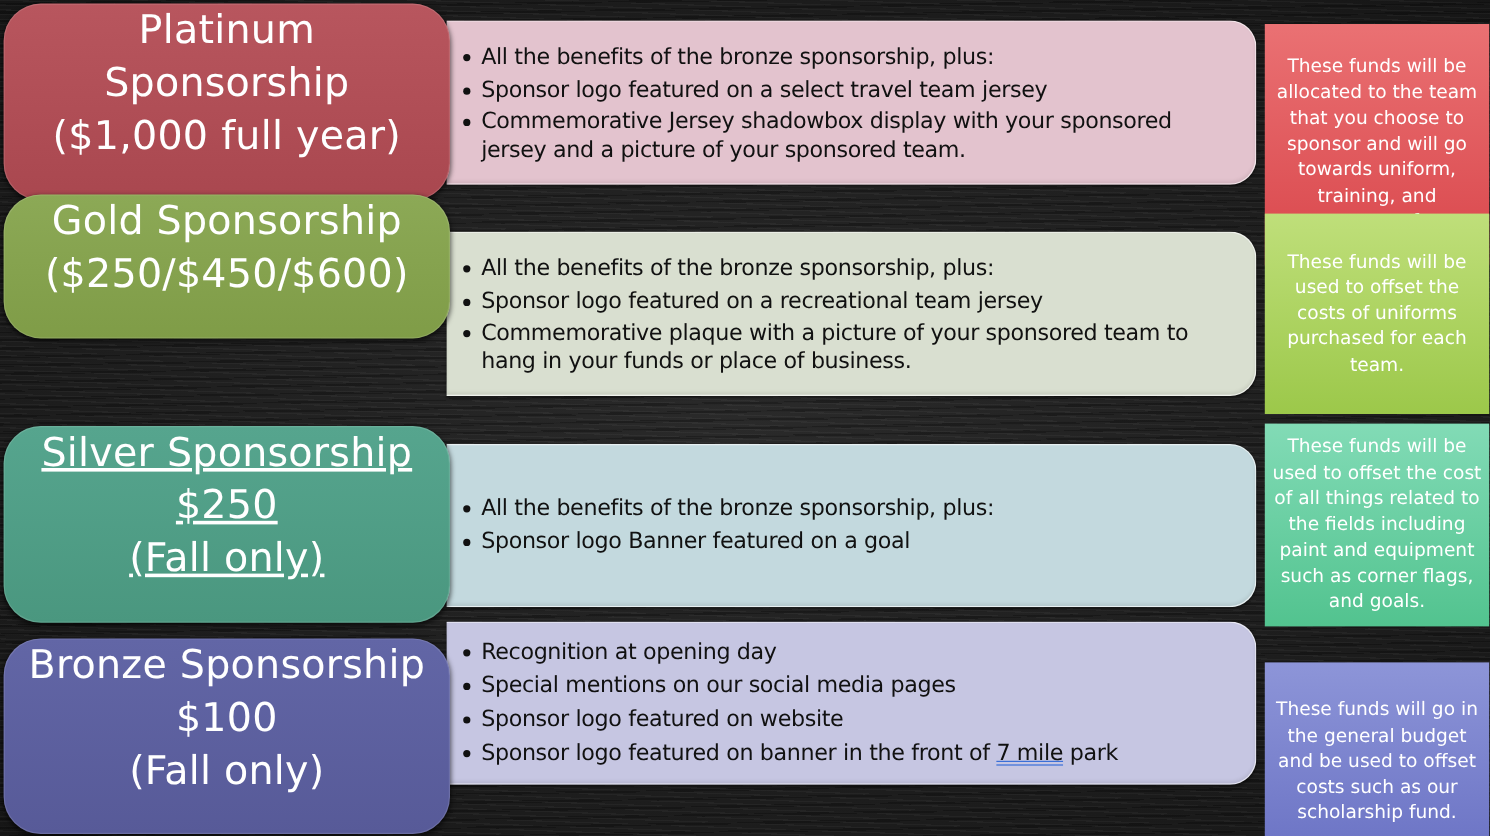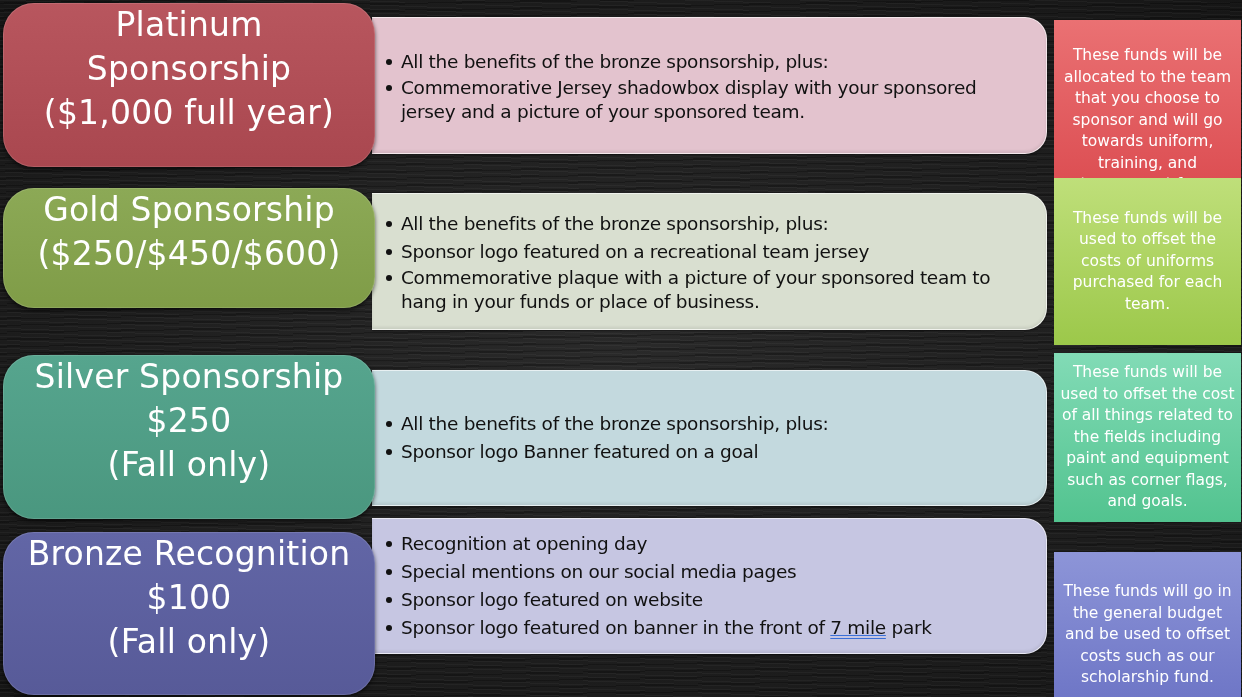--- a/index.html
+++ b/index.html
@@ -59,71 +59,72 @@
 
 <div class="tier">
   <div class="title-box" style="top:3px;height:164px;background:linear-gradient(180deg,#b8565e 0%,#a9474f 100%);">
     <div class="line">Platinum</div>
     <div class="line">Sponsorship</div>
     <div class="line">($1,000 full year)</div>
   </div>
   <div class="benefit-box" style="top:17px;height:137px;background:#e3c3ce;">
     <ul>
       <li>All the benefits of the bronze sponsorship, plus:</li>
+      <li>Sponsor logo featured on a select travel team jersey</li>
       <li class="two">
         <span class="wrapline">Commemorative Jersey shadowbox display with your sponsored</span>
         <span class="wrapline">jersey and a picture of your sponsored team.</span>
       </li>
     </ul>
   </div>
   <div class="fund-box" style="top:20px;height:201px;background:linear-gradient(180deg,#ea7173 0%,#d9464b 100%);">
     <span>These funds will be allocated to the team that you choose to sponsor and will go towards uniform, training, and tournament fees.</span>
   </div>
 </div>
 
 <div class="tier">
-  <div class="title-box" style="top:188px;height:120px;background:linear-gradient(180deg,#8ca956 0%,#7f9c47 100%);">
+  <div class="title-box" style="top:162px;height:120px;background:linear-gradient(180deg,#8ca956 0%,#7f9c47 100%);">
     <div class="line">Gold Sponsorship</div>
     <div class="line">($250/$450/$600)</div>
   </div>
   <div class="benefit-box" style="top:193px;height:137px;background:#d9dfd0;">
     <ul>
       <li>All the benefits of the bronze sponsorship, plus:</li>
       <li>Sponsor logo featured on a recreational team jersey</li>
       <li class="two">
         <span class="wrapline">Commemorative plaque with a picture of your sponsored team to</span>
         <span class="wrapline">hang in your funds or place of business.</span>
       </li>
     </ul>
   </div>
   <div class="fund-box" style="top:178px;height:167px;background:linear-gradient(180deg,#bfdf7a 0%,#9cc84a 100%);">
     <span>These funds will be used to offset the costs of uniforms purchased for each team.</span>
   </div>
 </div>
 
 <div class="tier">
-  <div class="title-box" style="top:355px;height:164px;background:linear-gradient(180deg,#56a58e 0%,#4a977f 100%);">
+  <div class="title-box" style="top:355px;height:164px;background:linear-gradient(180deg,#56a58e 0%,#4a977f 100%);text-decoration:underline;">
     <div class="line">Silver Sponsorship</div>
     <div class="line">$250</div>
     <div class="line">(Fall only)</div>
   </div>
   <div class="benefit-box" style="top:370px;height:136px;background:#c3d9de;">
     <ul>
       <li>All the benefits of the bronze sponsorship, plus:</li>
       <li>Sponsor logo Banner featured on a goal</li>
     </ul>
   </div>
   <div class="fund-box" style="top:353px;height:169px;background:linear-gradient(180deg,#82dbb6 0%,#52c38f 100%);">
     <span>These funds will be used to offset the cost of all things related to the fields including paint and equipment such as corner flags, and goals.</span>
   </div>
 </div>
 
 <div class="tier">
   <div class="title-box" style="top:532px;height:163px;background:linear-gradient(180deg,#6266a6 0%,#575a98 100%);">
-    <div class="line">Bronze Recognition</div>
+    <div class="line">Bronze Sponsorship</div>
     <div class="line">$100</div>
     <div class="line">(Fall only)</div>
   </div>
   <div class="benefit-box" style="top:518px;height:136px;background:#c6c6e2;">
     <ul>
       <li>Recognition at opening day</li>
       <li>Special mentions on our social media pages</li>
       <li>Sponsor logo featured on website</li>
       <li><span>Sponsor logo featured on banner in the front of </span><span class="underline-wavy">7 mile</span><span> park</span></li>
     </ul>

